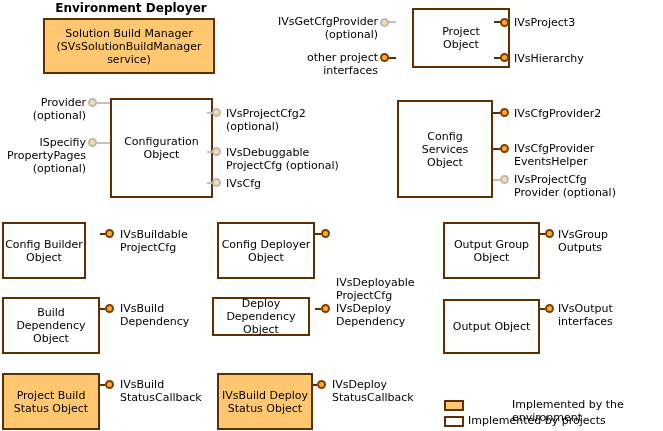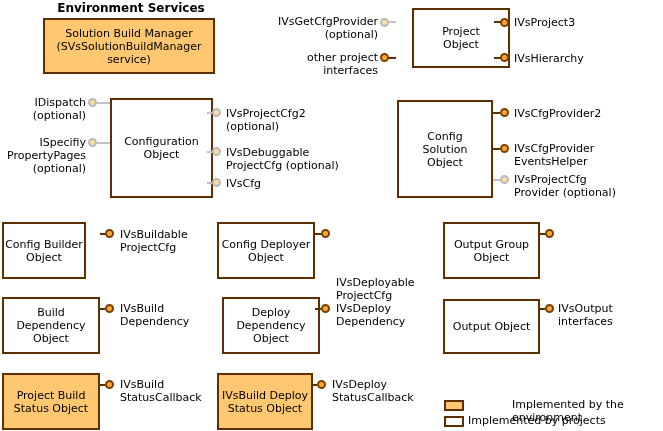--- a/index.html
+++ b/index.html
@@ -27,21 +27,21 @@
   .wire.pale  { background:var(--pale-wire); }
   .swatch { position:absolute; box-sizing:border-box; width:20px; height:11px;
             border:2px solid var(--border); background:var(--project-fill); }
   .swatch.env { background:var(--env-fill); }
 </style>
 </head>
 <body>
 
 <div id="canvas">
 
-  <div class="title" style="left:55px;top:1px;width:152px;">Environment Services</div>
+  <div class="title" style="left:55px;top:1px;width:152px;">Environment Deployer</div>
 
   <div class="node env" style="left:43px;top:18px;width:172px;height:56px;">
     <span class="node-label">Solution Build Manager
 (SVsSolutionBuildManager
 service)</span>
   </div>
 
   <div class="lbl r" style="left:238px;top:15px;width:140px;">IVsGetCfgProvider
 (optional)</div>
   <span class="wire pale" style="left:388px;top:21px;width:8px;"></span>
@@ -58,21 +58,21 @@
   </div>
 
   <span class="wire solid" style="left:494px;top:21px;width:7px;"></span>
   <span class="pin solid" style="left:500px;top:18px;"></span>
   <div class="lbl" style="left:514px;top:16px;">IVsProject3</div>
 
   <span class="wire solid" style="left:494px;top:57px;width:7px;"></span>
   <span class="pin solid" style="left:500px;top:53px;"></span>
   <div class="lbl" style="left:514px;top:52px;">IVsHierarchy</div>
 
-  <div class="lbl r" style="left:0px;top:96px;width:86px;">IDispatch
+  <div class="lbl r" style="left:0px;top:96px;width:86px;">Provider
 (optional)</div>
   <span class="wire pale" style="left:96px;top:102px;width:14px;"></span>
   <span class="pin pale" style="left:88px;top:98px;"></span>
 
   <div class="lbl r" style="left:0px;top:136px;width:86px;">ISpecifiy
 PropertyPages
 (optional)</div>
   <span class="wire pale" style="left:96px;top:142px;width:14px;"></span>
   <span class="pin pale" style="left:88px;top:138px;"></span>
 
@@ -90,21 +90,21 @@
   <span class="pin pale" style="left:212px;top:147px;"></span>
   <div class="lbl" style="left:226px;top:146px;">IVsDebuggable
 ProjectCfg (optional)</div>
 
   <span class="wire pale" style="left:207px;top:182px;width:5px;"></span>
   <span class="pin pale" style="left:212px;top:178px;"></span>
   <div class="lbl" style="left:226px;top:177px;">IVsCfg</div>
 
   <div class="node" style="left:397px;top:100px;width:96px;height:98px;">
     <span class="node-label">Config
-Solution
+Services
 Object</span>
   </div>
 
   <span class="wire solid" style="left:493px;top:112px;width:7px;"></span>
   <span class="pin solid" style="left:500px;top:108px;"></span>
   <div class="lbl" style="left:514px;top:107px;">IVsCfgProvider2</div>
 
   <span class="wire solid" style="left:493px;top:148px;width:7px;"></span>
   <span class="pin solid" style="left:500px;top:144px;"></span>
   <div class="lbl" style="left:514px;top:142px;">IVsCfgProvider
@@ -132,32 +132,34 @@
   <span class="pin solid" style="left:321px;top:229px;"></span>
   <div class="lbl" style="left:336px;top:228px;margin-top:48px;">IVsDeployable
 ProjectCfg</div>
 
   <div class="node" style="left:443px;top:222px;width:97px;height:57px;">
     <span class="node-label">Output Group
 Object</span>
   </div>
   <span class="wire solid" style="left:540px;top:233px;width:5px;"></span>
   <span class="pin solid" style="left:545px;top:229px;"></span>
+  <div class="lbl" style="left:558px;top:228px;">IVsGroup
+Outputs</div>
 
   <div class="node" style="left:2px;top:297px;width:98px;height:57px;">
     <span class="node-label">Build
 Dependency
 Object</span>
   </div>
   <span class="wire solid" style="left:100px;top:308px;width:5px;"></span>
   <span class="pin solid" style="left:105px;top:304px;"></span>
   <div class="lbl" style="left:120px;top:302px;">IVsBuild
 Dependency</div>
 
-  <div class="node" style="left:222px;top:297px;width:98px;height:57px;">
+  <div class="node" style="left:212px;top:297px;width:98px;height:39px;">
     <span class="node-label">Deploy
 Dependency
 Object</span>
   </div>
   <span class="wire solid" style="left:315px;top:308px;width:6px;"></span>
   <span class="pin solid" style="left:321px;top:304px;"></span>
   <div class="lbl" style="left:336px;top:302px;">IVsDeploy
 Dependency</div>
 
   <div class="node" style="left:443px;top:299px;width:97px;height:55px;">

